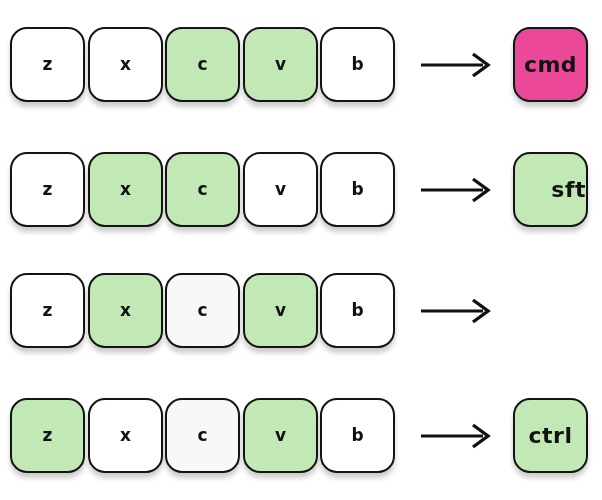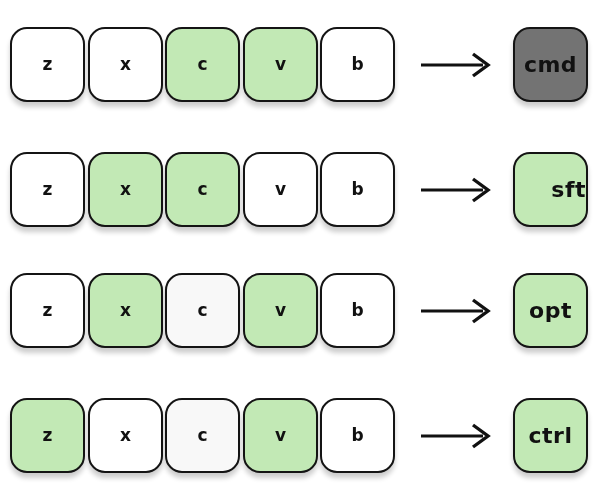--- a/index.html
+++ b/index.html
@@ -76,21 +76,21 @@
     <div class="key c3" style="background: rgb(194, 233, 181);">
         <span class="klabel">v</span>
       </div>
     <div class="key c4" style="background: rgb(255, 255, 255);">
         <span class="klabel">b</span>
       </div>
     <svg class="arrow" width="80" height="30" viewBox="0 0 80 30">
       <line x1="1" y1="15" x2="63" y2="15" stroke="#111111" stroke-width="3.2"></line>
       <polyline points="53,4 68,15 53,26" fill="none" stroke="#111111" stroke-width="3.4" stroke-linecap="butt" stroke-linejoin="miter"></polyline>
     </svg>
-    <div class="key mod" style="background: #737373;">
+    <div class="key mod" style="background: #ec4899;">
         <span class="klabel mlabel">cmd</span>
       </div>
   </div>
 
   <div class="row r1">
     <div class="key c0" style="background: rgb(255, 255, 255);">
         <span class="klabel">z</span>
       </div>
     <div class="key c1" style="background: rgb(194, 233, 181);">
         <span class="klabel">x</span>
@@ -126,23 +126,20 @@
     <div class="key c3" style="background: rgb(194, 233, 181);">
         <span class="klabel">v</span>
       </div>
     <div class="key c4" style="background: rgb(255, 255, 255);">
         <span class="klabel">b</span>
       </div>
     <svg class="arrow" width="80" height="30" viewBox="0 0 80 30">
       <line x1="1" y1="15" x2="63" y2="15" stroke="#111111" stroke-width="3.2"></line>
       <polyline points="53,4 68,15 53,26" fill="none" stroke="#111111" stroke-width="3.4" stroke-linecap="butt" stroke-linejoin="miter"></polyline>
     </svg>
-    <div class="key mod" style="background: rgb(194, 233, 181);">
-        <span class="klabel mlabel">opt</span>
-      </div>
   </div>
 
   <div class="row r3">
     <div class="key c0" style="background: rgb(194, 233, 181);">
         <span class="klabel">z</span>
       </div>
     <div class="key c1" style="background: rgb(255, 255, 255);">
         <span class="klabel">x</span>
       </div>
     <div class="key c2" style="background: rgb(248, 248, 248);">

